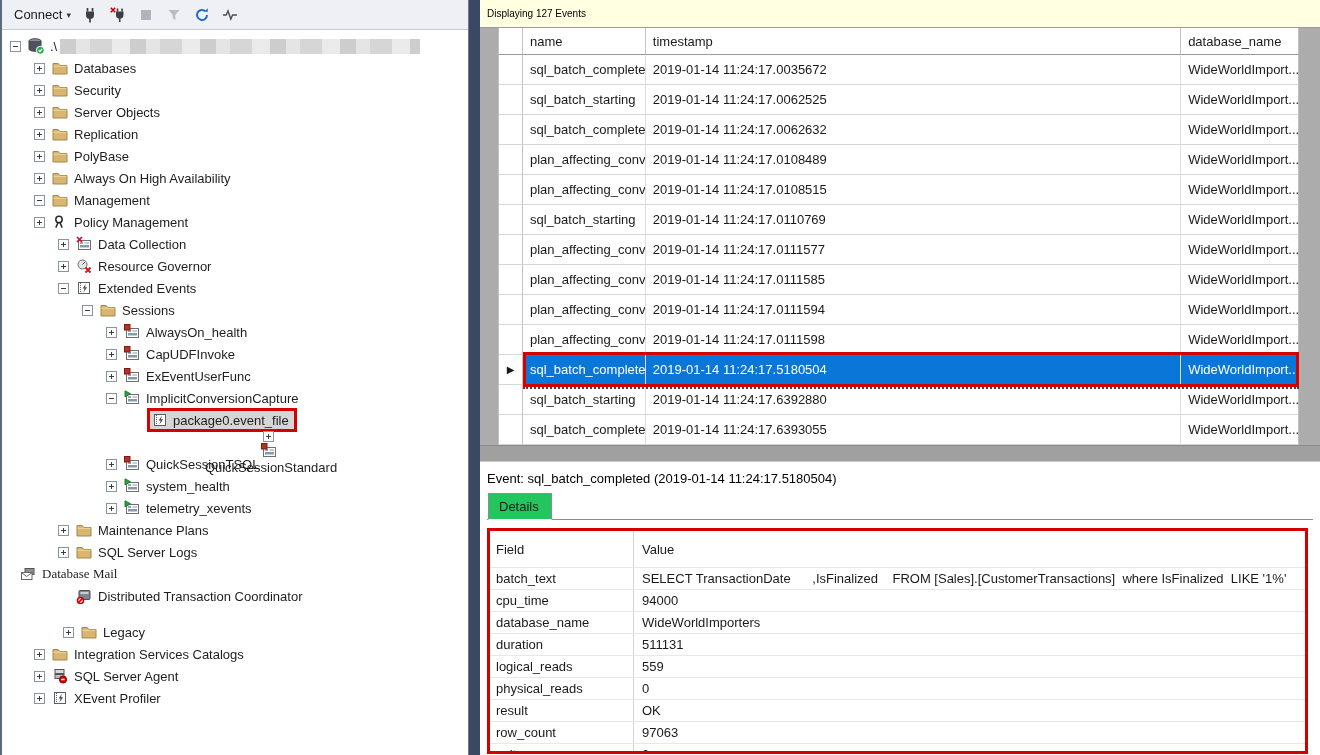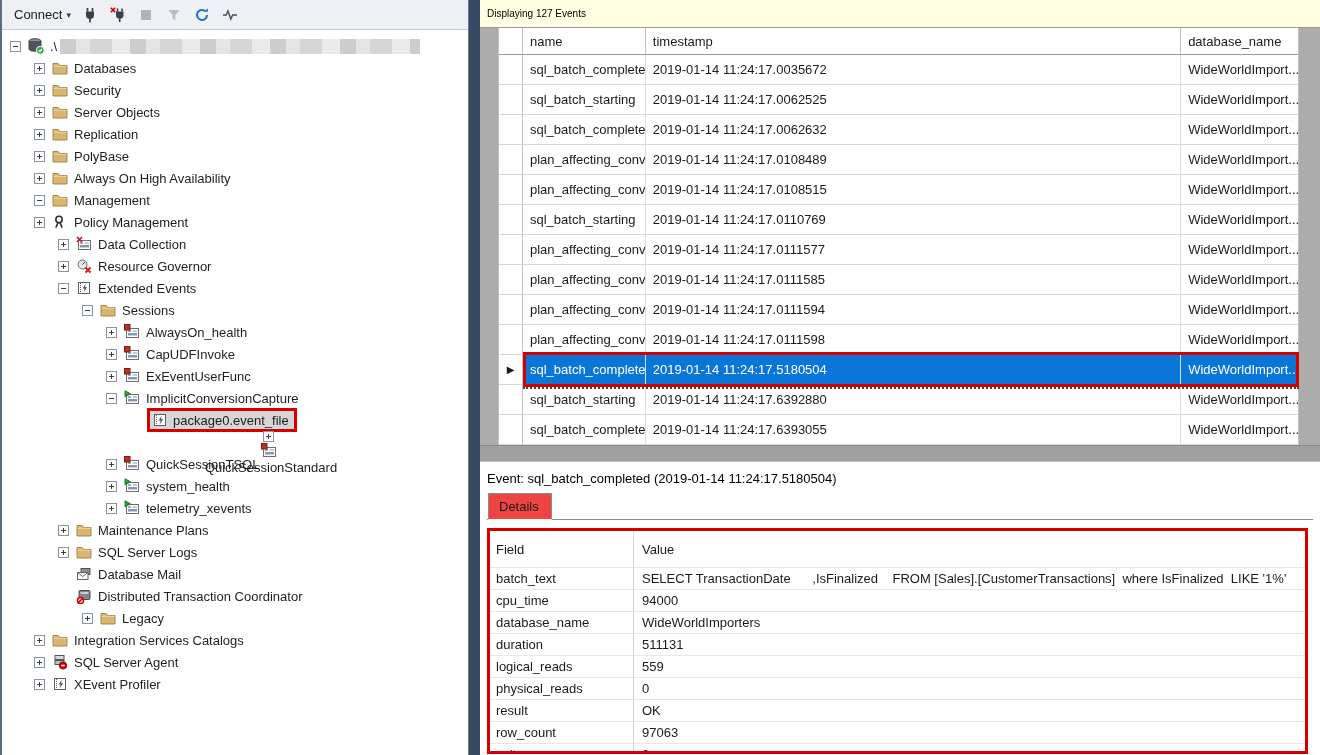--- a/index.html
+++ b/index.html
@@ -53,21 +53,21 @@
   .row-arrow { font-size:10px; color:#1a1a1a; line-height:1; }
   .ev-annotation { position:absolute; left:24px; right:0; top:-3px; bottom:-2px; border:3px solid #d40000; pointer-events:none; z-index:3; }
   .ev-row.selected::after { content:''; position:absolute; left:24px; right:0; bottom:-4px; border-bottom:2px dotted #444; z-index:2; }
 
   .h-splitter { height:17px; flex:none; background:#a0a0a0; border-top:1px solid #8a8a8a; border-bottom:1px solid #c7c7c7; }
 
   .details-area { flex:1; background:#fff; overflow:hidden; }
   .event-title { margin:9px 0 0 7px; color:#000; }
   .tabstrip { position:relative; height:27px; margin:7px 7px 0 7px; }
   .tabstrip::after { content:''; position:absolute; left:0; right:0; bottom:0; border-bottom:1px solid #8c8c8c; }
-  .tab { position:relative; z-index:1; display:inline-block; background:#ef4444; border:1px solid #8c8c8c; border-bottom:1px solid #fff; padding:5px 12px 5px 10px; margin-left:1px; }
+  .tab { position:relative; z-index:1; display:inline-block; background:#22c55e; border:1px solid #8c8c8c; border-bottom:1px solid #fff; padding:5px 12px 5px 10px; margin-left:1px; }
   .details-grid { margin:8px 12px 0 7px; border:3px solid #d40000; height:226px; overflow:hidden; background:#fff; }
   .dg-row { display:flex; height:22px; }
   .dg-row.header { height:37px; }
   .dg-field { width:144px; flex:none; border-right:1px solid #d5d5d5; border-bottom:1px solid #e8e8e8; display:flex; align-items:center; padding-left:6px; white-space:nowrap; }
   .dg-value { flex:1; border-bottom:1px solid #e8e8e8; display:flex; align-items:center; padding-left:8px; white-space:pre; overflow:hidden; }
 </style>
 </head>
 <body>
 
 <div class="app">
@@ -386,21 +386,21 @@
         <div class="tree-row" style="padding-left: 56px;">
           <span class="exp plus"></span>
           <span class="tree-icon">
             <svg width="16" height="16" viewBox="0 0 16 16">
               <path d="M1 3.5h5.2l1.6 2H15V14H1z" fill="#d9b570" stroke="#a3874c"></path>
               <path d="M1.5 6.3h13" stroke="#eed9a6"></path>
             </svg>
           </span>
           <span class="tree-label">SQL Server Logs</span>
         </div>
-        <div class="tree-row" style="padding-left: 56px;">
+        <div class="tree-row" style=" font-family: Liberation Serif, serif;">
           <span class="exp-spacer"></span>
           <span class="tree-icon">
             <svg width="16" height="16" viewBox="0 0 16 16">
               <rect x="5" y="2.5" width="9" height="6" fill="#8a9099" stroke="#555"></rect>
               <rect x="1.5" y="6.5" width="10.5" height="7" fill="#fff" stroke="#666"></rect>
               <path d="M1.5 6.5l5.2 4 5.3-4" fill="none" stroke="#666"></path>
             </svg>
           </span>
           <span class="tree-label">Database Mail</span>
         </div>
@@ -410,21 +410,21 @@
             <svg width="16" height="16" viewBox="0 0 16 16">
               <rect x="3" y="2.5" width="11" height="9" rx="1" fill="#7f8691" stroke="#4a4f57"></rect>
               <rect x="4.5" y="4" width="8" height="2" fill="#c9cfd6"></rect>
               <path d="M2 12h6l-2-2" fill="none" stroke="#333"></path>
               <circle cx="4.5" cy="12.5" r="3" fill="#fff" stroke="#d40000" stroke-width="1.6"></circle>
               <path d="M2.6 14.4l3.8-3.8" stroke="#d40000" stroke-width="1.6"></path>
             </svg>
           </span>
           <span class="tree-label">Distributed Transaction Coordinator</span>
         </div>
-        <div class="tree-row" style="padding-left: 80px;">
+        <div class="tree-row" style="padding-left: 61px; margin-top: 14px;">
           <span class="exp plus"></span>
           <span class="tree-icon">
             <svg width="16" height="16" viewBox="0 0 16 16">
               <path d="M1 3.5h5.2l1.6 2H15V14H1z" fill="#d9b570" stroke="#a3874c"></path>
               <path d="M1.5 6.3h13" stroke="#eed9a6"></path>
             </svg>
           </span>
           <span class="tree-label">Legacy</span>
         </div>
         <div class="tree-row" style="padding-left: 32px;">

